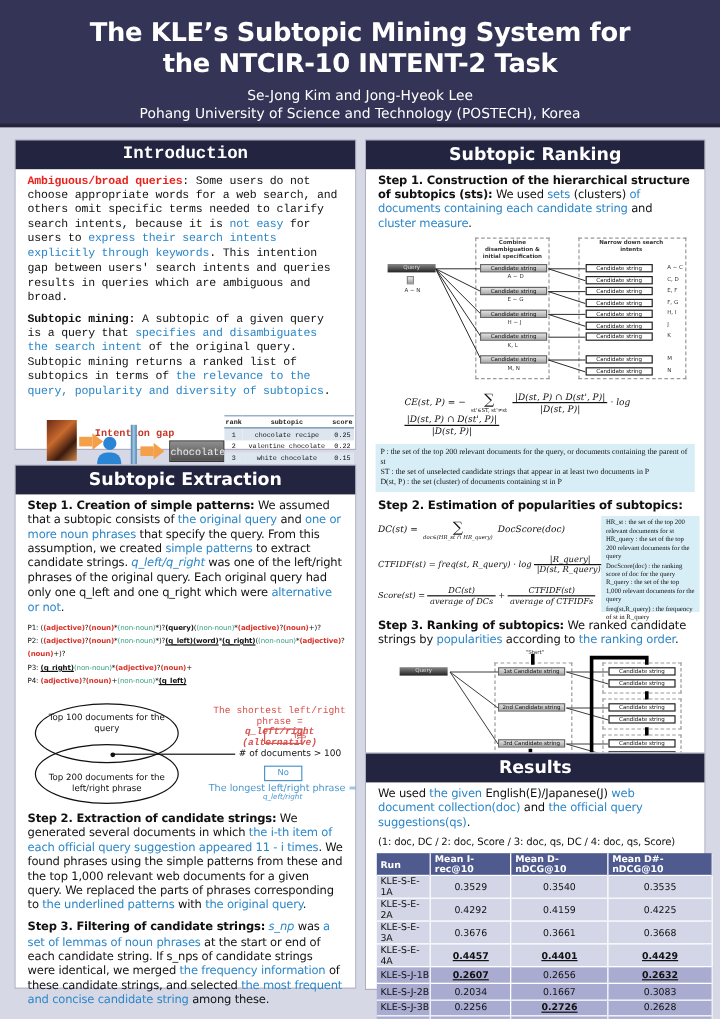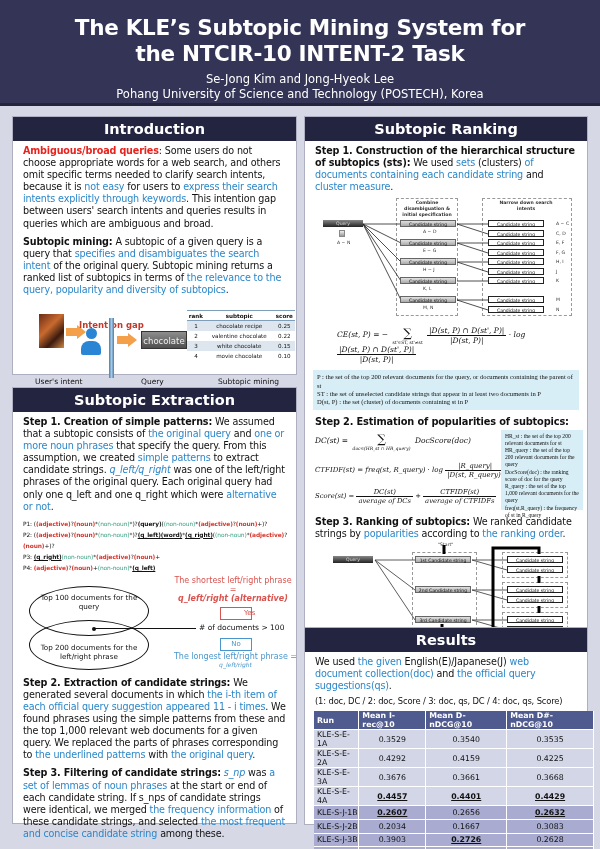--- a/index.html
+++ b/index.html
@@ -84,21 +84,21 @@
 
 <div class="header">
   <div class="title">
     <div>The KLE’s Subtopic Mining System for</div>
     <div>the NTCIR-10 INTENT-2 Task</div>
   </div>
   <div class="authors">Se-Jong Kim and Jong-Hyeok Lee</div>
   <div class="affil">Pohang University of Science and Technology (POSTECH), Korea</div>
 </div>
 
-<div class="panel" style="left:12px; top:116px; width:285px; height:259px;">
+<div class="panel" style="left:12px; top:116px; width:285px; height:259px;font-family:Liberation Mono, monospace;">
   <div class="panel-head">Introduction</div>
   <div class="txt" style="margin-top:4px;">
     <span class="red">Ambiguous/broad queries</span><span>: Some users do not choose appropriate words for a web search, and others omit specific terms needed to clarify search intents, because it is </span><span class="blue">not easy</span><span> for users to </span><span class="blue">express their search intents explicitly through keywords</span><span>. This intention gap between users' search intents and queries results in queries which are ambiguous and broad.</span>
   </div>
   <div class="txt mt6">
     <span class="b">Subtopic mining:</span><span> A subtopic of a given query is a query that </span><span class="blue">specifies and disambiguates the search intent</span><span> of the original query. Subtopic mining returns a ranked list of subtopics in terms of </span><span class="blue">the relevance to the query, popularity and diversity of subtopics</span><span>.</span>
   </div>
   <div class="fig-intro">
     <div class="poster-img"></div>
     <div class="arrow-or" style="left:43px; top:23px; width:13px;"></div>
@@ -158,21 +158,21 @@
     <div class="pat"><span>P2:</span> (<span class="pr">(adjective)</span>?<span class="pr">(noun)</span>*<span class="pg">(non-noun)</span>*)?<u class="pk">(q_left)</u><u class="pk">(word)</u>*<u class="pk">(q_right)</u>(<span class="pg">(non-noun)</span>*<span class="pr">(adjective)</span>?<span class="pr">(noun)</span>+)?</div>
     <div class="pat"><span>P3:</span> <u class="pk">(q_right)</u><span class="pg">(non-noun)</span>*<span class="pr">(adjective)</span>?<span class="pr">(noun)</span>+</div>
     <div class="pat"><span>P4:</span> <span class="pr">(adjective)</span>?<span class="pr">(noun)</span>+<span class="pg">(non-noun)</span>*<u class="pk">(q_left)</u></div>
   </div>
   <div class="venn">
     <div class="ellipse" style="left:6px; top:10px; width:120px; height:50px; padding-top:6px;"><span>Top 100 documents for the query</span></div>
     <div class="ellipse" style="left:6px; top:44px; width:120px; height:50px; padding-top:22px;"><span>Top 200 documents for the left/right phrase</span></div>
     <div class="dot" style="left:69px; top:51px;"></div>
     <div class="line" style="left:71px; top:52px; width:102px;"></div>
     <div class="txt-s" style="left:176px; top:47px;"># of documents &gt; 100</div>
-    <div class="out-red" style="position:absolute; left:150px; top:0; width:120px;">
+    <div class="out-red" style="position:absolute; left:150px; top:12px; width:120px;font-family:Liberation Mono, monospace;">
         <div>The shortest left/right phrase =</div>
         <div class="b it">q_left/right (alternative)</div>
       </div>
     <div class="yn yes" style="left:197px; top:31px;padding-left:23px;">Yes</div>
     <div class="yn no" style="left:197px; top:62px;text-align:center;">No</div>
     <div class="out-blue" style="position:absolute; left:150px; top:76px; width:125px;">
         <div>The longest left/right phrase =</div>
         <div class="it" style="font-size:6px;">q_left/right</div>
       </div>
   </div>
@@ -382,21 +382,21 @@
           <td class="best">0.2632</td>
         </tr>
         <tr class="j">
           <td>KLE-S-J-2B</td>
           <td>0.2034</td>
           <td>0.1667</td>
           <td>0.3083</td>
         </tr>
         <tr class="j">
           <td>KLE-S-J-3B</td>
-          <td>0.3903</td>
+          <td>0.2256</td>
           <td class="best">0.2726</td>
           <td>0.2628</td>
         </tr>
         <tr class="j">
           <td>KLE-S-J-4B</td>
           <td>0.2146</td>
           <td>0.1687</td>
           <td>0.1917</td>
         </tr>
       </tbody>

